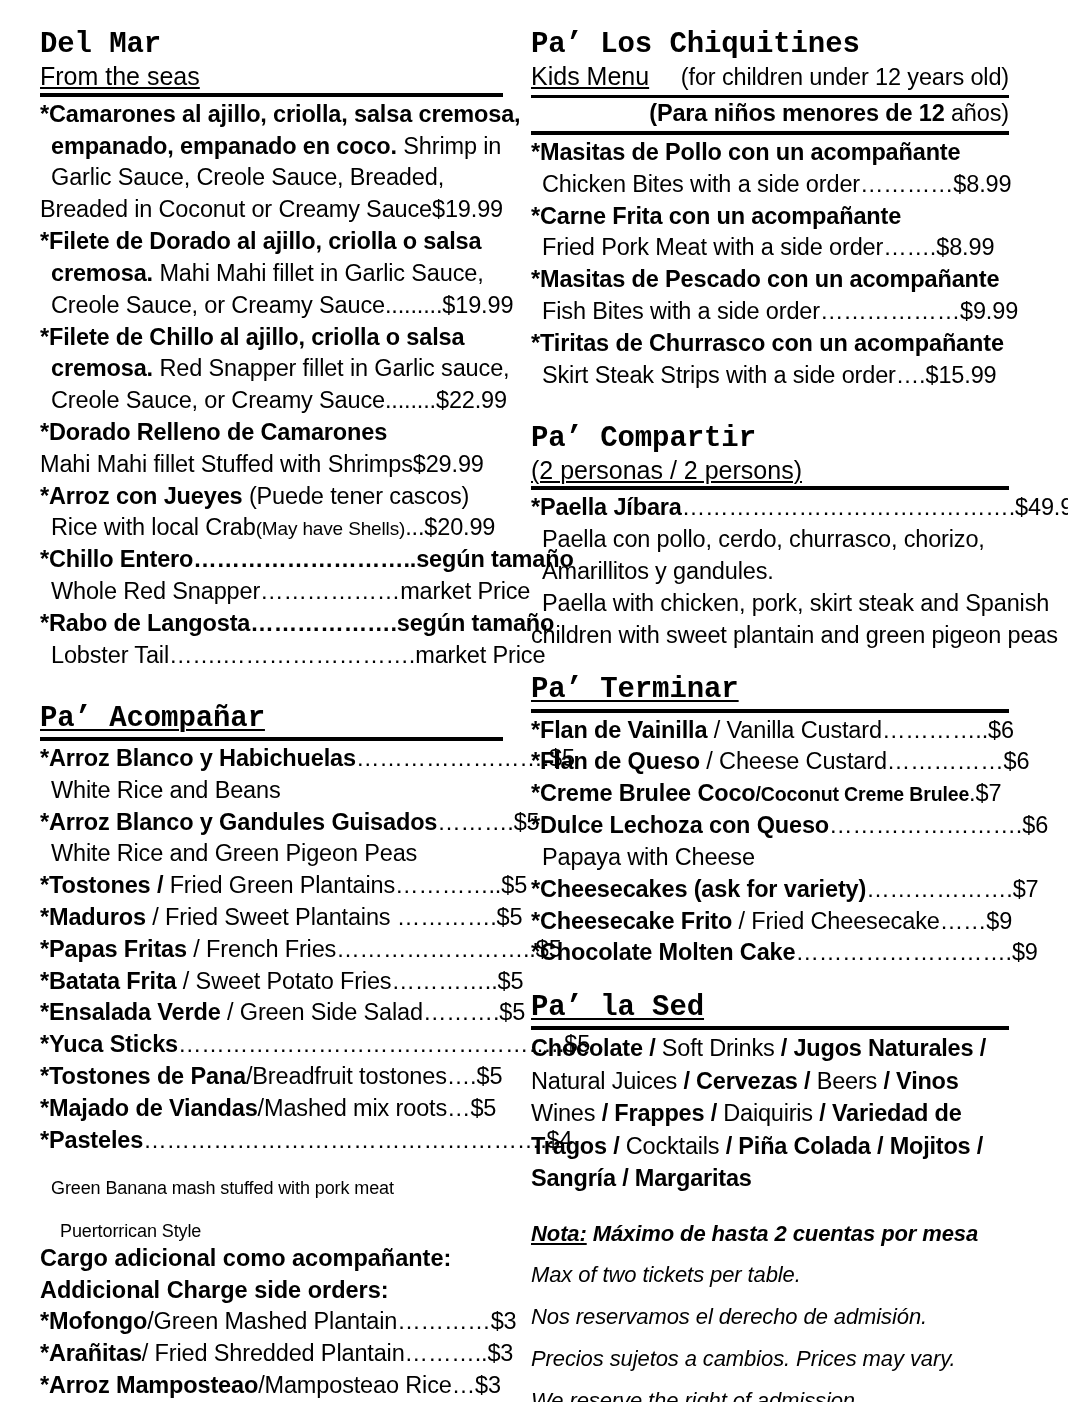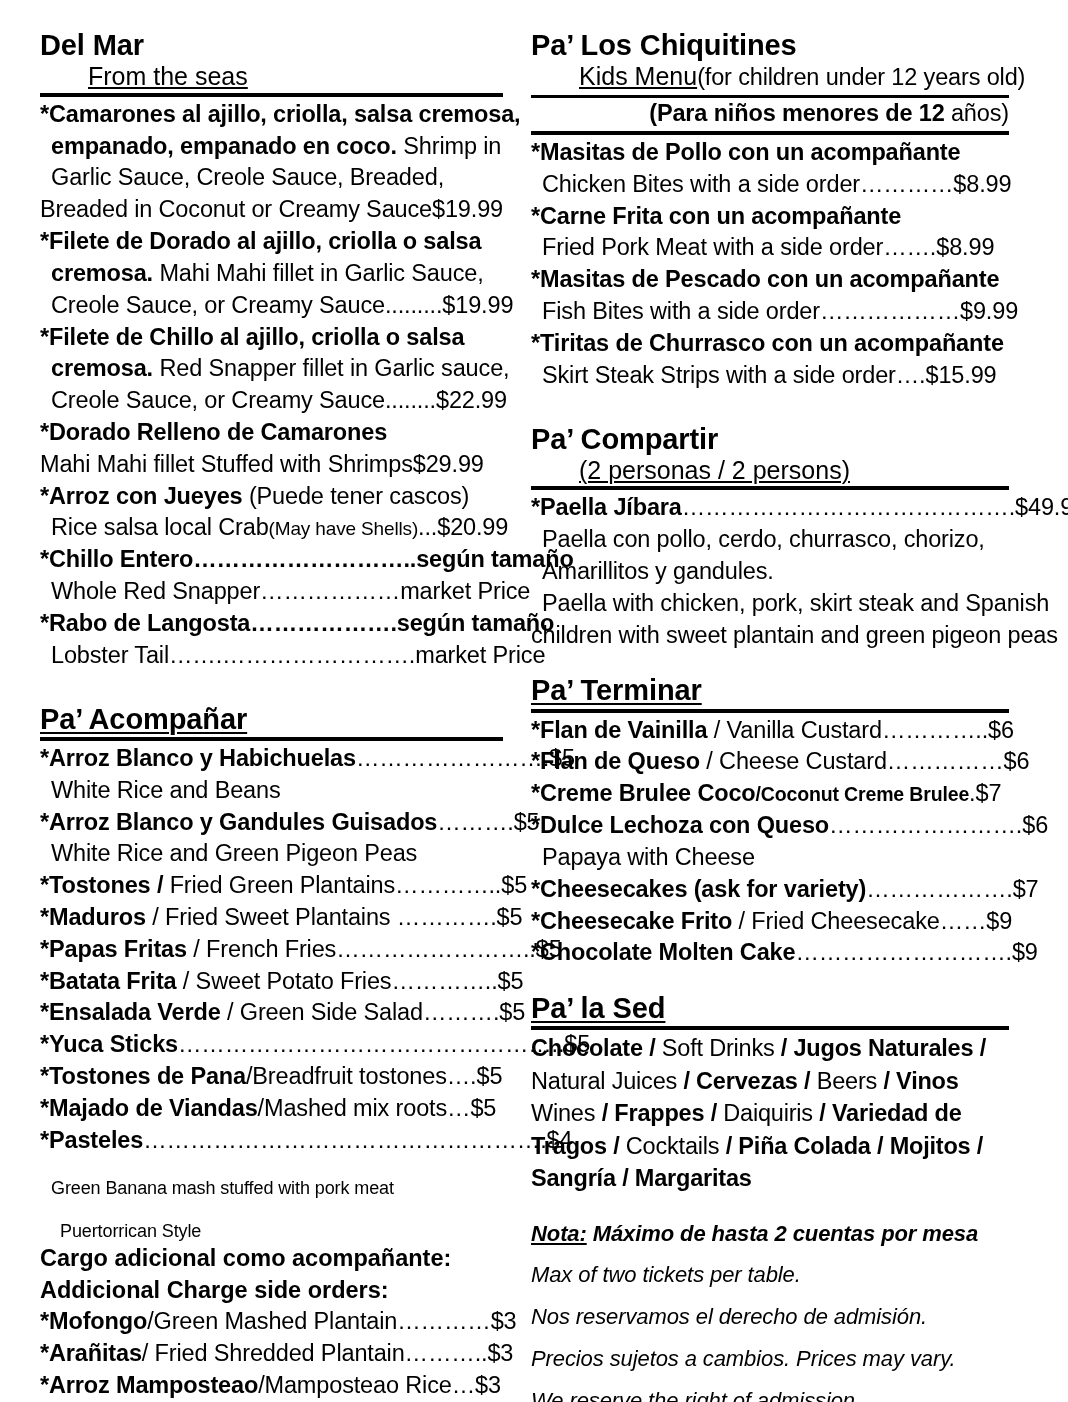--- a/index.html
+++ b/index.html
@@ -29,30 +29,30 @@
   }
   .col-right { width: 478px; flex: 0 0 478px; }
 
   
   .sec-title {
     font-size: 29px;
     font-weight: bold;
     line-height: 1.18;
     letter-spacing: -0.1px;
     white-space: nowrap;
+    font-family: Liberation Mono, monospace;
   }
   .sec-title.u { text-decoration: underline; text-decoration-thickness: 2px; text-underline-offset: 3px; }
   .sec-sub {
     font-size: 25px;
     line-height: 1.18;
     text-decoration: underline;
     text-decoration-thickness: 2px;
     text-underline-offset: 2px;
     white-space: nowrap;
-    margin-left: 48px;
   }
   .rule {
     border: 0;
     border-top: 4px solid #000;
     margin: 1px 0 0 0;
     width: 100%;
   }
   .rule.thin { border-top-width: 3px; }
   .sec-head { margin-bottom: 2px; }
   .spacer-lg { height: 30px; }
@@ -141,21 +141,21 @@
         <div class="line ind1"><span>Creole Sauce, or Creamy Sauce........$22.99</span></div>
       </div>
 
       <div>
         <div class="line"><b>*Dorado Relleno de Camarones</b></div>
         <div class="line"><span>Mahi Mahi fillet Stuffed with Shrimps$29.99</span></div>
       </div>
 
       <div>
         <div class="line"><b>*Arroz con Jueyes</b><span> (Puede tener cascos)</span></div>
-        <div class="line ind1"><span>Rice salsa local Crab</span><span class="tiny">(May have Shells)</span><span>...$20.99</span></div>
+        <div class="line ind1"><span>Rice with local Crab</span><span class="tiny">(May have Shells)</span><span>...$20.99</span></div>
       </div>
 
       <div>
         <div class="line"><b>*Chillo Entero………………………..según tamaño</b></div>
         <div class="line ind1"><span>Whole Red Snapper………………market Price</span></div>
       </div>
 
       <div>
         <div class="line"><b>*Rabo de Langosta……………….según tamaño</b></div>
         <div class="line ind1"><span>Lobster Tail…….…………………….market Price</span></div>

